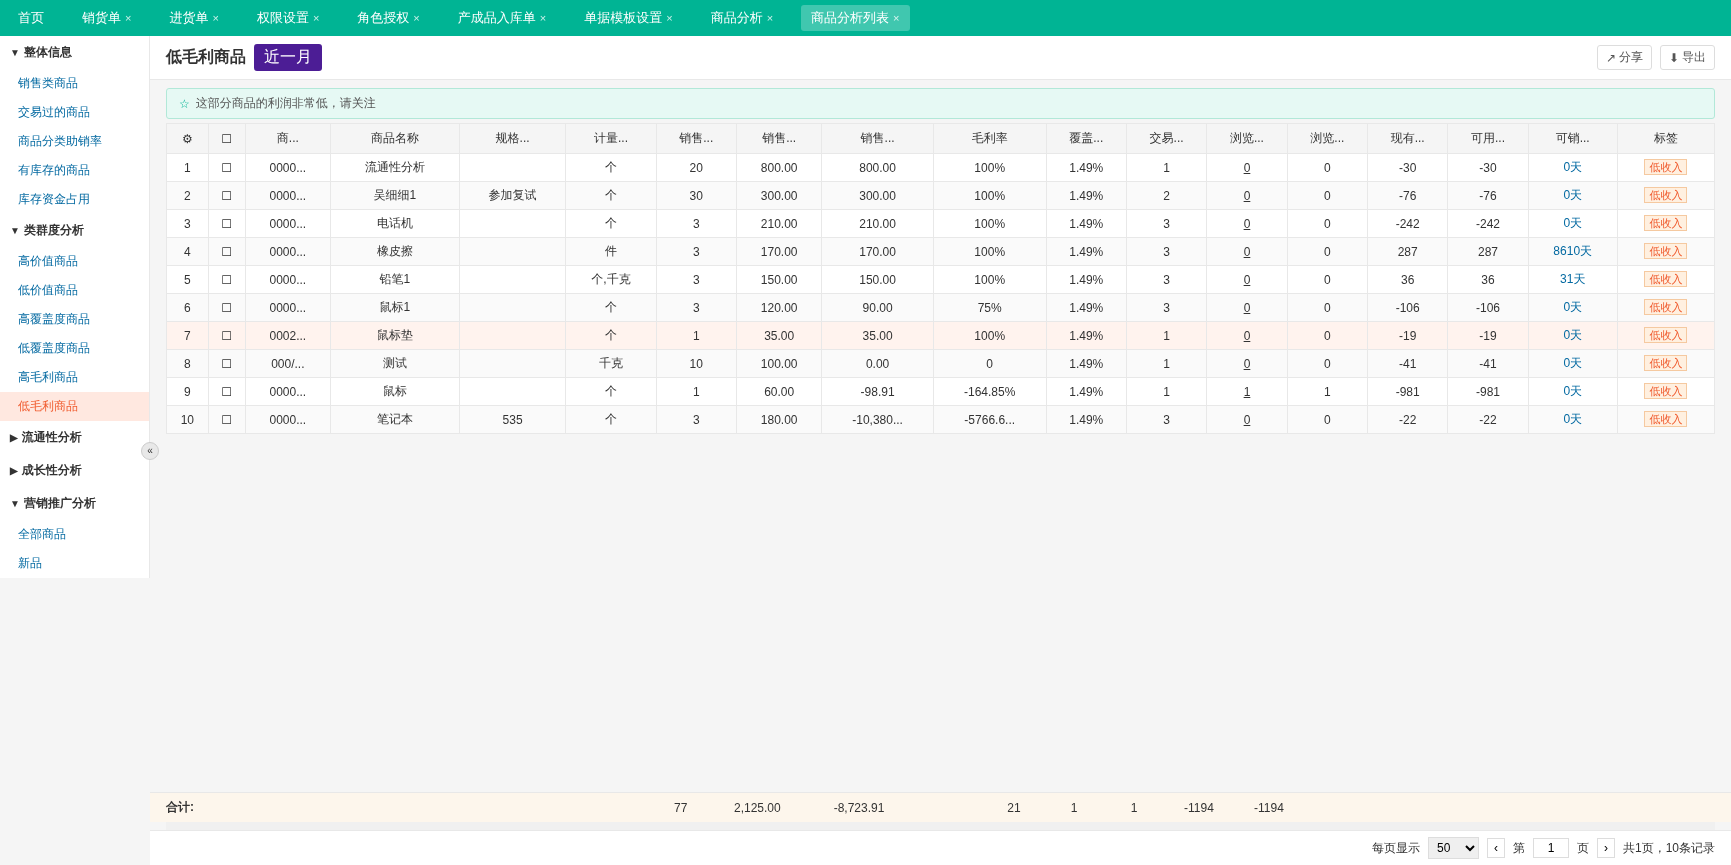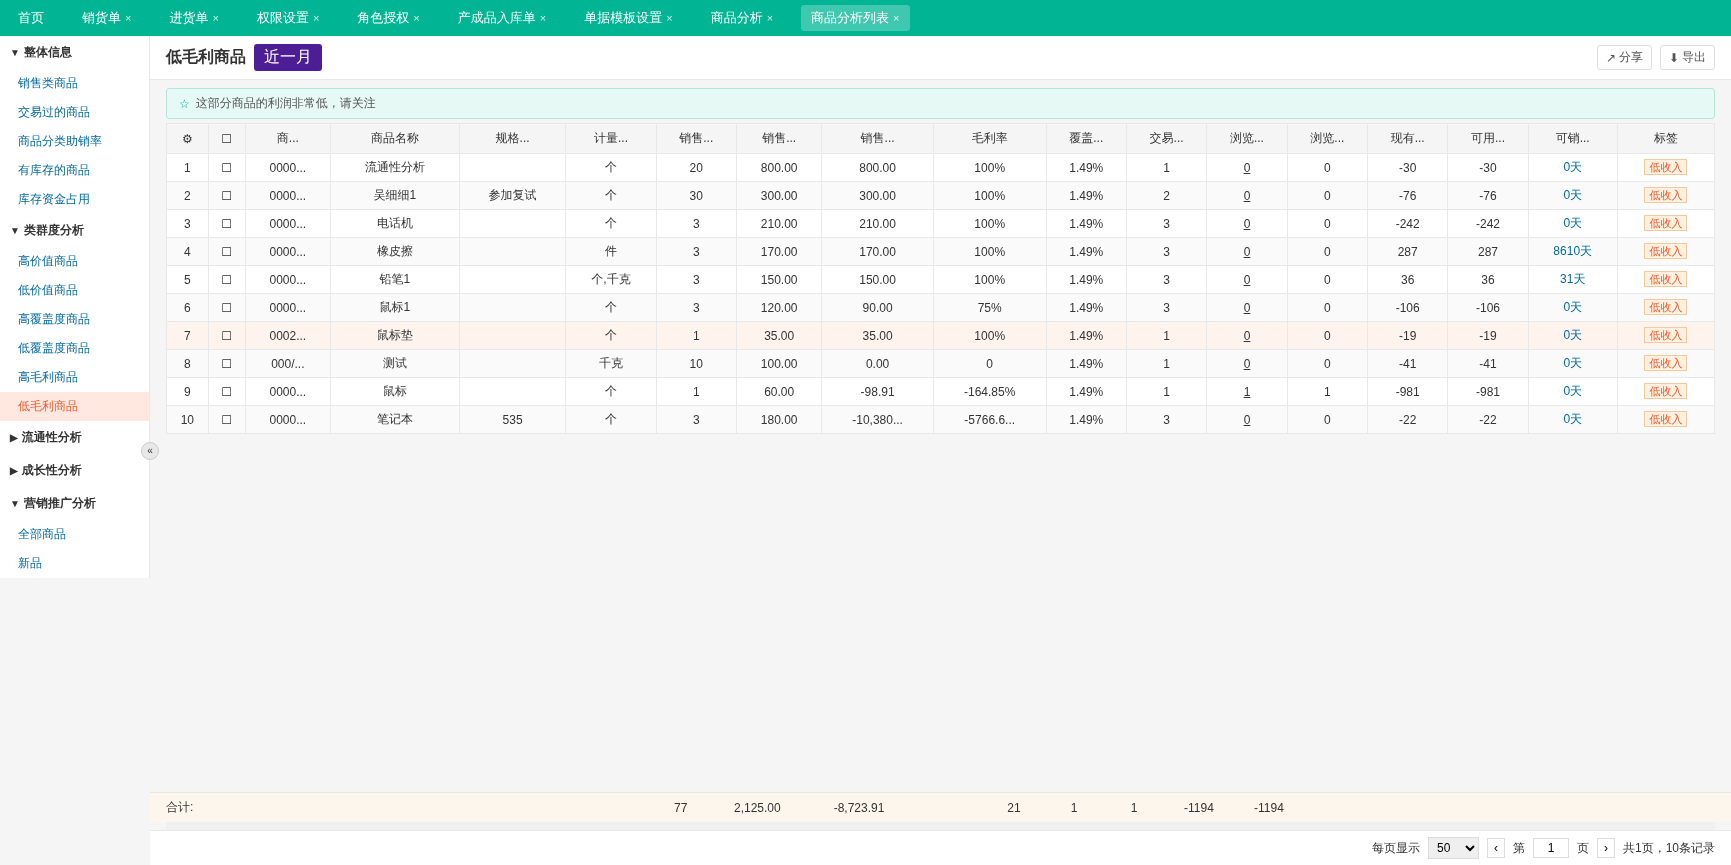--- a/index.html
+++ b/index.html
@@ -188,21 +188,21 @@
 
     
     .footer-totals {
       background: #fdf6ec;
       border-top: 1px solid #e8e8e8;
       padding: 6px 16px;
       display: flex;
       align-items: center;
       font-size: 12px;
     }
-    .totals-label { font-weight: normal; margin-right: 8px; }
+    .totals-label { font-weight: bold; margin-right: 8px; }
 
     
     .pagination {
       display: flex;
       align-items: center;
       justify-content: flex-end;
       padding: 6px 16px;
       background: #fff;
       border-top: 1px solid #e8e8e8;
       gap: 8px;

